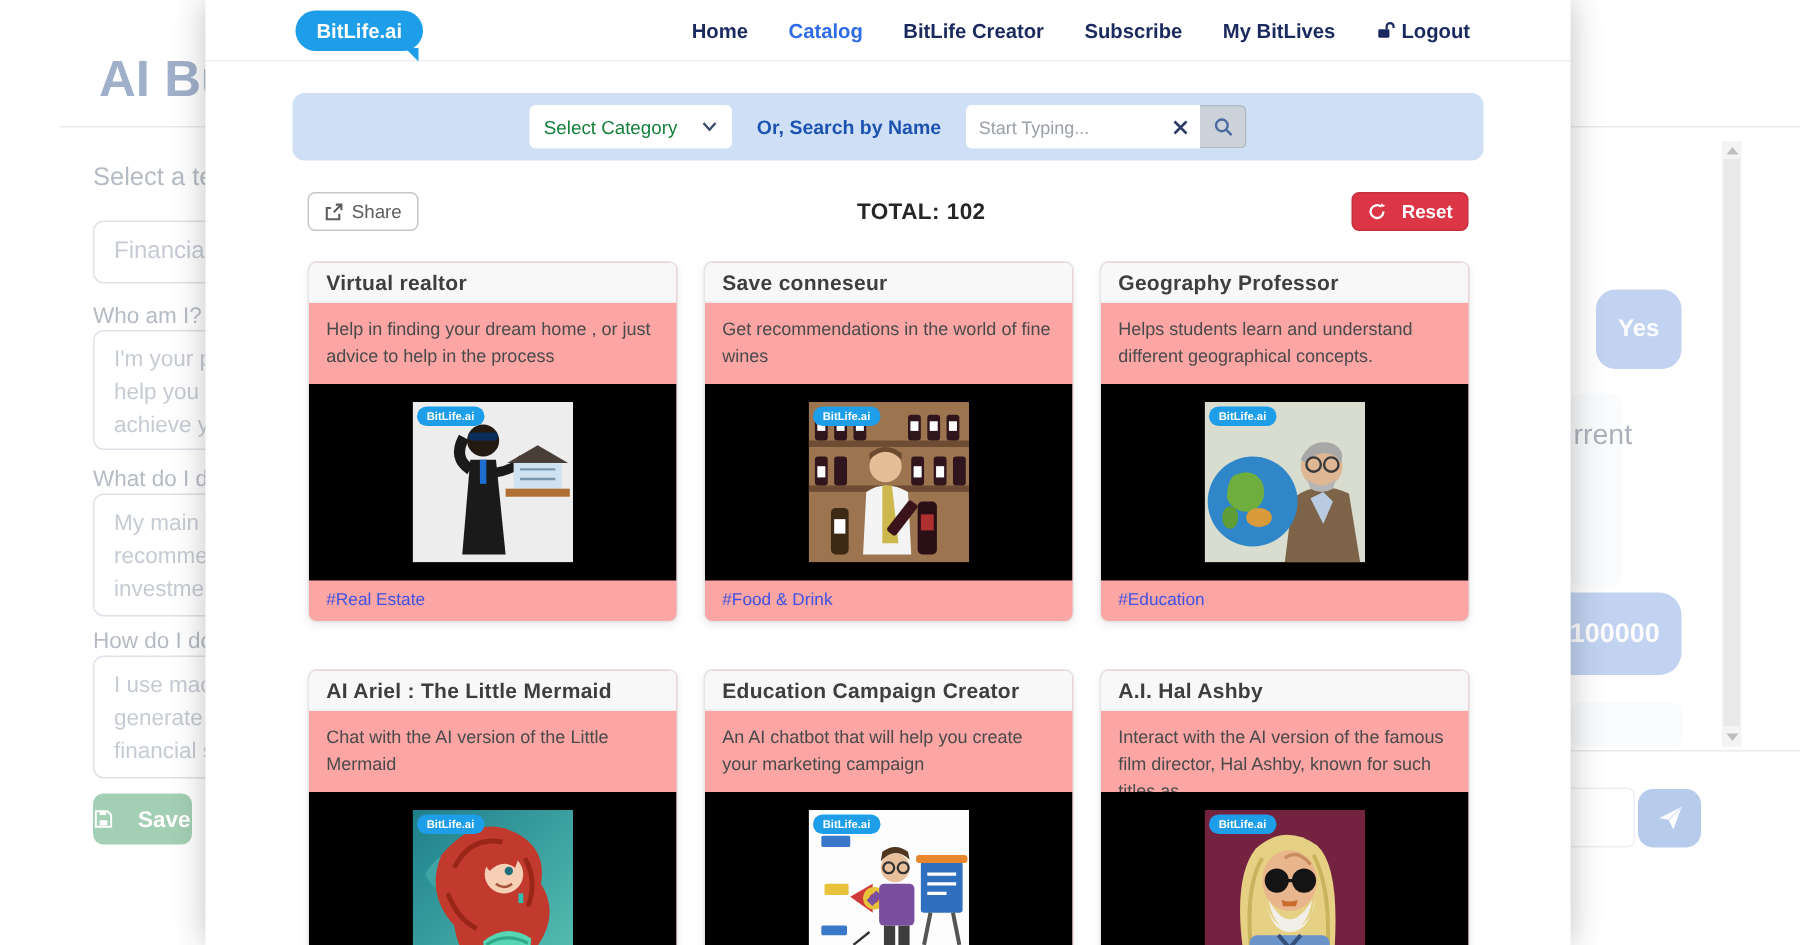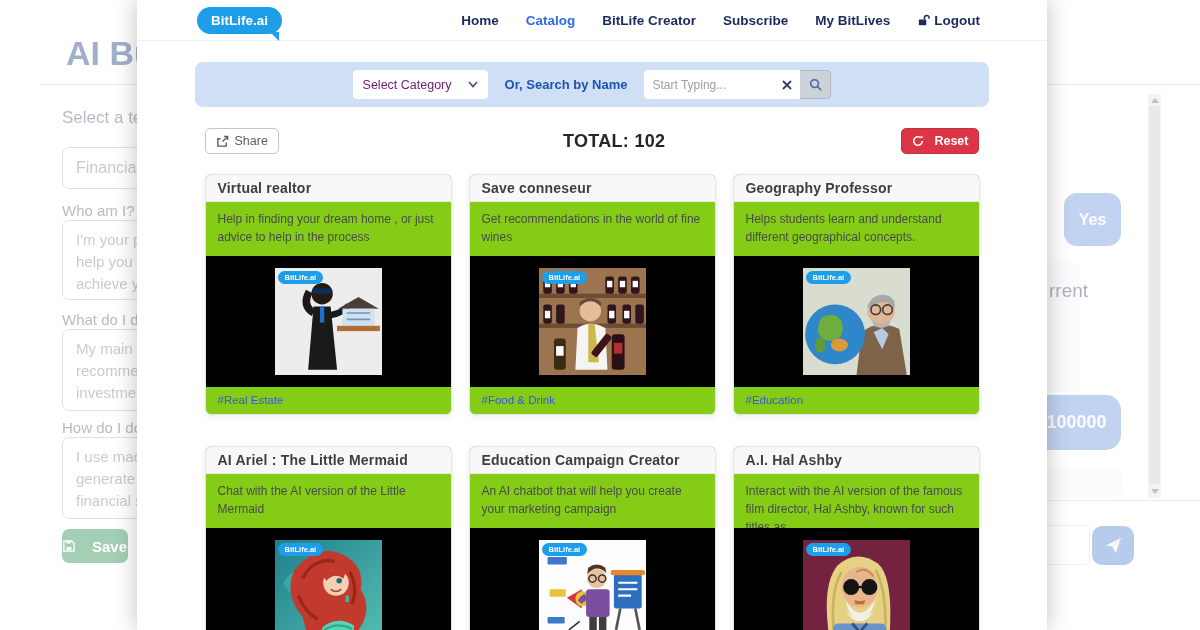--- a/index.html
+++ b/index.html
@@ -47,40 +47,40 @@
   .logo::after { content:""; position:absolute; right:3px; bottom:-7px; width:0; height:0;
           border-top:9px solid #1e9de9; border-left:9px solid transparent; }
   .nav { display:flex; align-items:center; gap:27px; }
   .nav a { text-decoration:none; color:#1b2a5e; font-size:13.5px; font-weight:bold;
            display:flex; align-items:center; gap:4px; }
   .nav a.active { color:#2e6be6; }
 
   .filterbar { width:794px; height:45px; margin:21px auto 0; background:#cfe0f6; border-radius:8px;
                display:flex; align-items:center; justify-content:center; gap:17px; }
   .select { width:135px; height:29px; background:#fff; border-radius:4px; display:flex; align-items:center;
-            justify-content:space-between; padding:0 10px; font-size:12.5px; color:#701a75; cursor:pointer; }
+            justify-content:space-between; padding:0 10px; font-size:12.5px; color:#15803d; cursor:pointer; }
   .or-label { color:#1d53b0; font-size:13px; font-weight:bold; }
   .search-group { display:flex; height:29px; }
   .search-wrap { width:156px; background:#fff; border-radius:4px 0 0 4px; display:flex; align-items:center; padding:0 8px; }
   .search-wrap input { flex:1; border:none; outline:none; font-size:12px; color:#333; font-family:inherit; min-width:0; }
   .search-wrap input::placeholder { color:#9aa0a8; }
   .clear-x { background:none; border:none; padding:0 0 0 6px; cursor:pointer; display:flex; }
   .search-btn { width:31px; background:#ccd2d9; border:1px solid #b4bac2; border-left:none;
                 border-radius:0 4px 4px 0; display:flex; align-items:center; justify-content:center; cursor:pointer; }
 
   .toolbar { width:775px; margin:21px auto 0; display:flex; align-items:center; justify-content:space-between; }
   .share-btn { display:flex; align-items:center; gap:6px; background:#fff; border:1px solid #c6c6c6;
                border-radius:5px; padding:5px 10px; font-size:12.5px; color:#5c5c5c; font-family:inherit; cursor:pointer; }
-  .total { font-size:18px; font-weight:bold; color:#262626; letter-spacing:.3px; margin-left:48px; }
+  .total { font-size:15px; font-weight:bold; color:#262626; letter-spacing:.3px; margin-left:48px; }
   .reset-btn { display:flex; align-items:center; gap:10px; background:#dc3545; border:1px solid #c82f3e;
                border-radius:5px; padding:5px 10px; font-size:12.5px; font-weight:bold; color:#fff;
                font-family:inherit; cursor:pointer; }
 
   .grid { width:775px; margin:20px auto 0; display:grid; grid-template-columns:repeat(3,247px); gap:31px 17px; }
-  .card { background:#84cc16; border:1px solid #e6e6e6; border-radius:6px; overflow:hidden;
+  .card { background:#fca5a5; border:1px solid #e6e6e6; border-radius:6px; overflow:hidden;
           box-shadow:0 2px 6px rgba(0,0,0,.07); cursor:pointer; }
   .card-head { height:27px; line-height:26px; background:#f8f8f8; border-bottom:1px solid #ececec;
                padding:0 12px; font-size:14px; font-weight:bold; color:#3e3e3e; letter-spacing:.2px;
                white-space:nowrap; overflow:hidden; }
   .card-desc { height:54px; padding:8px 12px; font-size:12px; line-height:1.5; color:#4a4a4a; overflow:hidden; }
   .card-media { position:relative; height:131px; background:#000; display:flex; justify-content:center; }
   .media-inner { position:relative; width:107px; height:107px; margin-top:12px; overflow:hidden; }
   .media-inner svg { display:block; }
   .badge { position:absolute; top:3px; left:3px; background:#1e9de9; color:#fff; font-size:7.5px;
            font-weight:bold; padding:2px 7px; border-radius:7px; }

